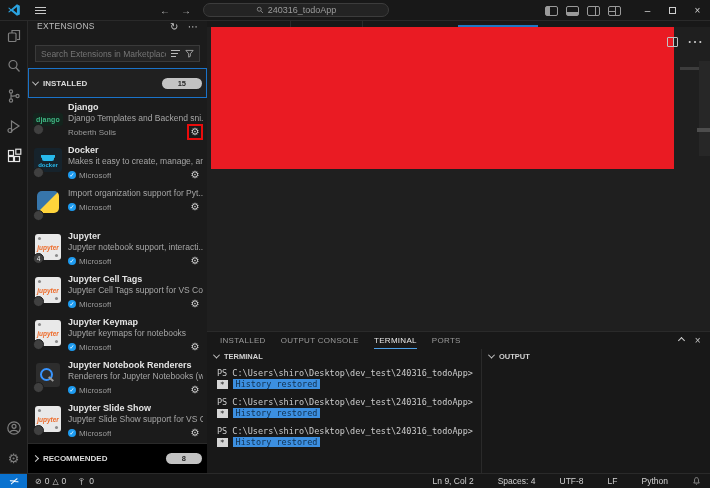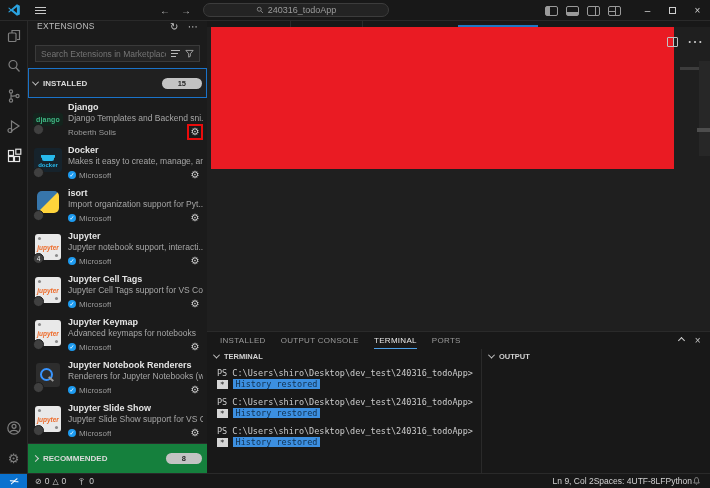--- a/index.html
+++ b/index.html
@@ -49,21 +49,21 @@
   .sb-search { margin:1px 7px 6px; height:17px; background:#242424; border:1px solid #3a3a3a;
                display:flex; align-items:center; padding:0 5px; gap:5px; flex:none; }
   .sb-search input { flex:1; min-width:0; background:transparent; border:none; outline:none;
                      color:#969696; font-size:8.5px; font-family:"Liberation Sans",sans-serif; }
   .list-filter { display:flex; flex-direction:column; gap:2px; }
   .list-filter i { display:block; height:1px; background:#b9b9b9; }
   .list-filter i:nth-child(1){ width:9px; } .list-filter i:nth-child(2){ width:7px; } .list-filter i:nth-child(3){ width:5px; }
   .sec-head { height:30px; background:#202020; display:flex; align-items:center; gap:5px; padding:0 5px;
               font-size:8px; font-weight:bold; color:#dadada; flex:none; }
   .sec-head.installed { outline:1px solid #1a73c9; outline-offset:-1px; }
-  .sec-head.recommended { border-top:1px solid #2a2a2a; background:#15803d; }
+  .sec-head.recommended { border-top:1px solid #2a2a2a; background:#000000; }
   .badge { margin-left:auto; min-width:13px; height:11px; border-radius:7px; background:#c3c3c3;
            color:#282828; font-size:7.5px; font-weight:bold; display:flex; align-items:center;
            justify-content:center; padding:0 16px; }
   .chev { width:5px; height:5px; border-right:1px solid #cfcfcf; border-bottom:1px solid #cfcfcf; flex:none; }
   .chev-down { transform:rotate(45deg) translate(-1px,-1px); }
   .chev-right { transform:rotate(-45deg); }
   .chev-up { transform:rotate(-135deg); }
 
   .ext-list { flex:1; overflow:hidden; }
   .ext-row { height:43px; display:flex; padding-top:4px; }
@@ -143,21 +143,21 @@
 
   
   .statusbar { position:absolute; left:0; right:0; bottom:0; height:15px; background:#181818;
                border-top:1px solid #2a2a2a; display:flex; align-items:center; font-size:8.5px; color:#d2d2d2; }
   .sb-remote { width:27px; height:100%; background:#0a72cf; display:flex; align-items:center;
                justify-content:center; color:#fff; font-size:8px; font-weight:bold; flex:none; }
   .sb-remote span { display:inline-block; transform:rotate(-18deg); letter-spacing:-1px; }
   .sb-left { display:flex; align-items:center; gap:11px; padding-left:8px; }
   .sb-group { display:flex; align-items:center; gap:3px; }
   .sb-glyph { font-size:8px; }
-  .sb-right { margin-left:auto; display:flex; align-items:flex-start; gap:0; padding-right:9px; }
+  .sb-right { margin-left:auto; display:flex; align-items:flex-start; gap:24px; padding-right:9px; }
   .sb-right svg { stroke:#d2d2d2; fill:none; stroke-width:1; }
 </style>
 </head>
 <body>
 
 <div class="app">
 
   <div class="titlebar">
     <svg class="vscode-logo" viewBox="0 0 24 24">
       <path d="M17 2 L7 10.5 L3.5 7.8 L2 8.6 L5.6 12 L2 15.4 L3.5 16.2 L7 13.5 L17 22 L22 19.5 V4.5 Z M17 7 V17 L10.5 12 Z" fill="#2ba3e0"></path>
@@ -303,21 +303,20 @@
               </span>
       </div>
     </div>
   </div>
         <div class="ext-row">
     <div class="ext-icon-wrap">
       <div class="ext-icon icon-isort"></div>
       <div class="pack-badge" hidden=""></div>
     </div>
     <div class="ext-info">
-      <div class="ext-name">isort</div>
       <div class="ext-desc">Import organization support for Pyt...</div>
       <div class="ext-footer">
         <span class="ext-verified">
                 <span class="vcheck">✓</span>
               </span>
         <span class="ext-author">Microsoft</span>
         <span class="ext-gear-wrap">
                 <span class="ext-gear">⚙</span>
               </span>
       </div>
@@ -367,21 +366,21 @@
   </div>
         <div class="ext-row">
     <div class="ext-icon-wrap">
       <div class="ext-icon icon-jupyter">
               <span class="icon-word">jupyter</span>
             </div>
       <div class="pack-badge" hidden=""></div>
     </div>
     <div class="ext-info">
       <div class="ext-name">Jupyter Keymap</div>
-      <div class="ext-desc">Advanced keymaps for notebooks</div>
+      <div class="ext-desc">Jupyter keymaps for notebooks</div>
       <div class="ext-footer">
         <span class="ext-verified">
                 <span class="vcheck">✓</span>
               </span>
         <span class="ext-author">Microsoft</span>
         <span class="ext-gear-wrap">
                 <span class="ext-gear">⚙</span>
               </span>
       </div>
     </div>

